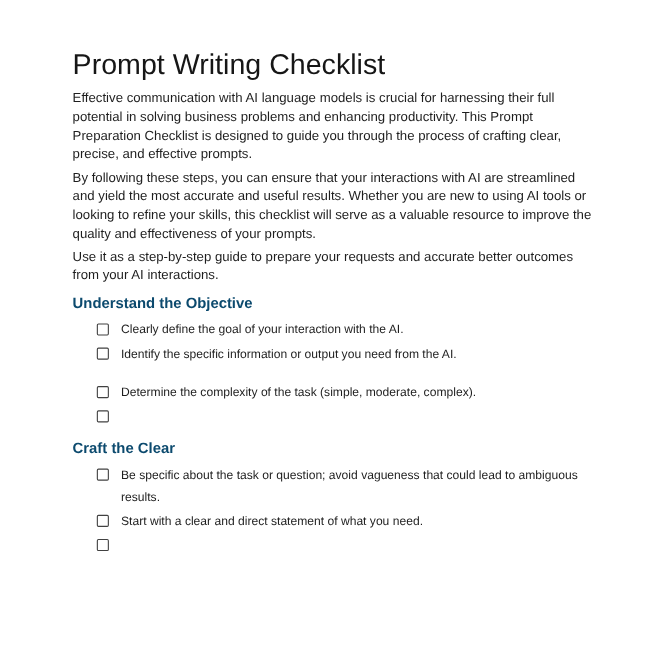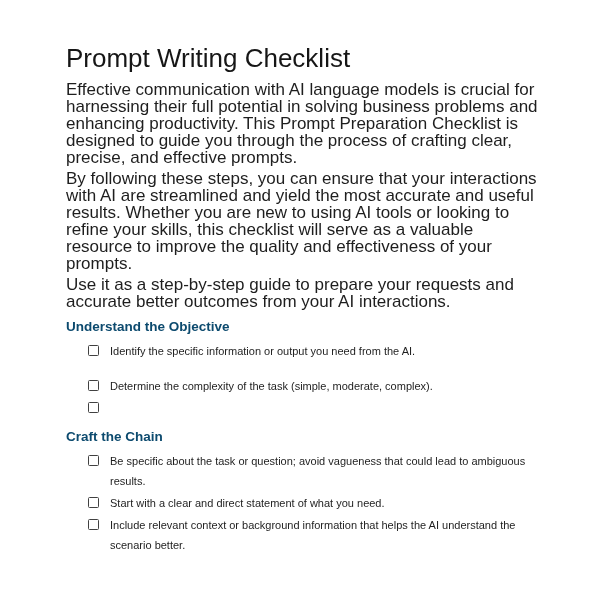--- a/index.html
+++ b/index.html
@@ -20,21 +20,21 @@
   }
   .title {
     font-size: 26px;
     font-weight: 400;
     line-height: 28px;
     margin: 0 0 9px 0;
     letter-spacing: 0;
     color: #161616;
   }
   .para {
-    font-size: 17px;
+    font-size: 12px;
     font-weight: 400;
     line-height: 17px;
     width: 473px;
     margin: 0 0 4px 0;
   }
   .section { margin-top: 15px; }
   .section--first { margin-top: 8px; }
   .section-heading {
     font-size: 13.5px;
     font-weight: 700;
@@ -70,43 +70,46 @@
   <h1 class="title">Prompt Writing Checklist</h1>
 
   <p class="para">Effective communication with AI language models is crucial for harnessing their full potential in solving business problems and enhancing productivity. This Prompt Preparation Checklist is designed to guide you through the process of crafting clear, precise, and effective prompts.</p>
   <p class="para">By following these steps, you can ensure that your interactions with AI are streamlined and yield the most accurate and useful results. Whether you are new to using AI tools or looking to refine your skills, this checklist will serve as a valuable resource to improve the quality and effectiveness of your prompts.</p>
   <p class="para">Use it as a step-by-step guide to prepare your requests and accurate better outcomes from your AI interactions.</p>
 
   <div class="section section--first">
     <h2 class="section-heading">Understand the Objective</h2>
     <div class="item">
       <span class="checkbox"></span>
+      <span class="item-text">Clearly define the goal of your interaction with the AI.</span>
+    </div>
+    <div class="item">
+      <span class="checkbox"></span>
       <span class="item-text">Identify the specific information or output you need from the AI.</span>
     </div>
   </div>
 
   <div class="section">
     <div class="item">
       <span class="checkbox"></span>
       <span class="item-text">Determine the complexity of the task (simple, moderate, complex).</span>
     </div>
     <div class="item">
       <span class="checkbox"></span>
     </div>
   </div>
 
   <div class="section">
-    <h2 class="section-heading">Craft the Chain</h2>
+    <h2 class="section-heading">Craft the Clear</h2>
     <div class="item">
       <span class="checkbox"></span>
       <span class="item-text">Be specific about the task or question; avoid vagueness that could lead to ambiguous results.</span>
     </div>
     <div class="item">
       <span class="checkbox"></span>
       <span class="item-text">Start with a clear and direct statement of what you need.</span>
     </div>
     <div class="item">
       <span class="checkbox"></span>
-      <span class="item-text">Include relevant context or background information that helps the AI understand the scenario better.</span>
     </div>
   </div>
 
 </div>
 
 </body></html>

